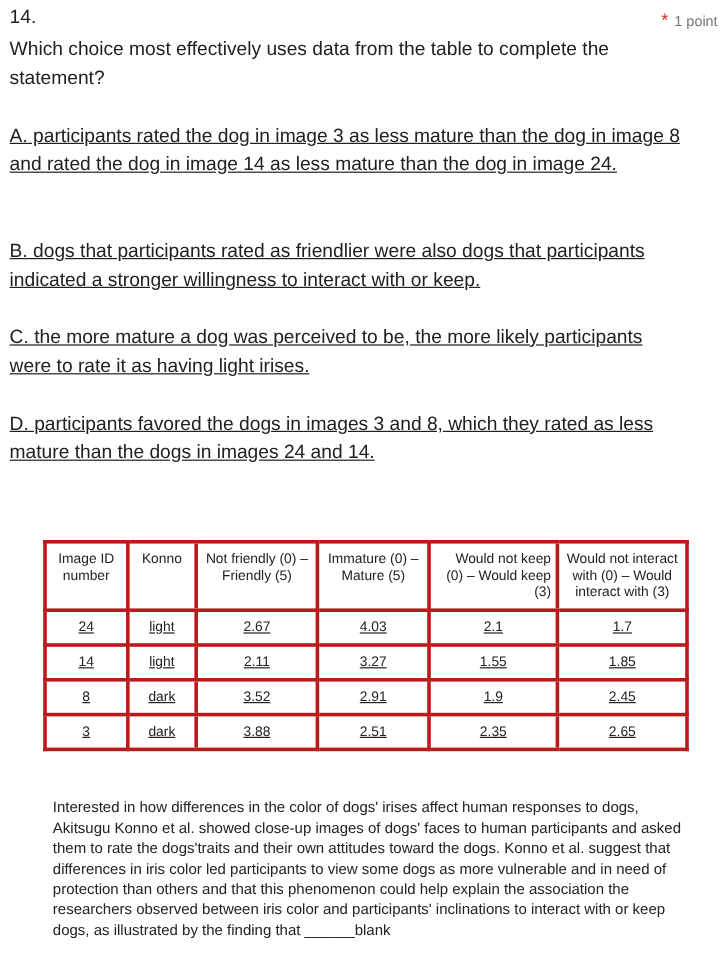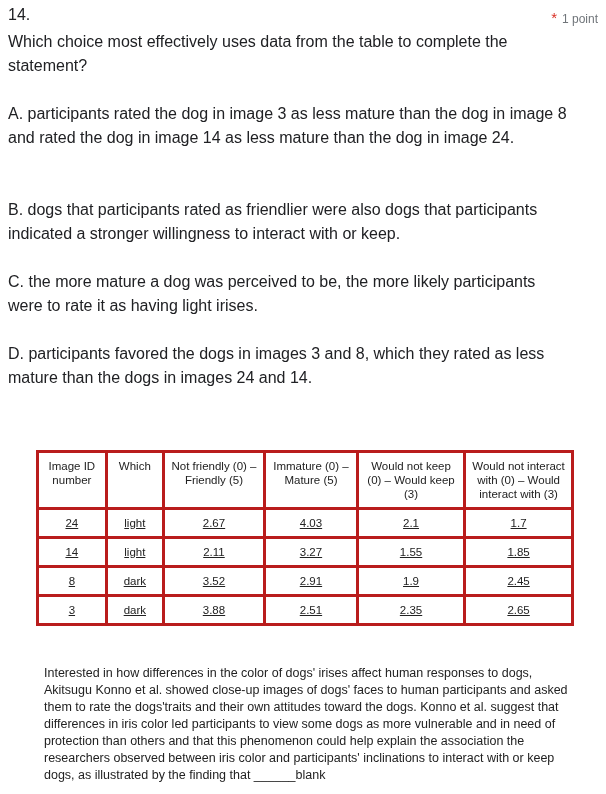--- a/index.html
+++ b/index.html
@@ -1,32 +1,32 @@
 <!DOCTYPE html>
 <html><head>
   <meta charset="utf-8">
   <style>
     html, body { margin: 0; padding: 0; background: #ffffff; }
     body { width: 606px; height: 794px; position: relative; overflow: hidden; font-family: "Liberation Sans", sans-serif; color: #202124; }
     .qnum { position: absolute; left: 8px; top: 6px; font-size: 16px; color: #202124; }
     .points { position: absolute; right: 8px; top: 9px; font-size: 12px; color: #70757a; }
     .points .req { color: #d93025; font-size: 15px; margin-right: 5px; }
     .prompt { position: absolute; left: 8px; top: 30px; width: 540px; font-size: 16px; line-height: 24px; }
-    .choice { position: absolute; left: 8px; width: 560px; font-size: 16px; line-height: 24px; }
+    .choice { position: absolute; left: 8px; width: 560px; font-size: 16px; line-height: 24px; text-decoration: underline; }
     #choice-a { top: 102px; }
     #choice-b { top: 198px; }
     #choice-c { top: 270px; }
     #choice-d { top: 342px; }
     .figure { position: absolute; left: 36px; top: 428px; width: 540px; }
     .tbl-title { text-align: center; font-size: 12.5px; line-height: 16px; color: #222; padding: 0 4px; }
     table { border-collapse: collapse; margin-top: 22px; width: 538px; font-size: 11.5px; color: #222; }
     th, td { border: 3px solid #b91c1c; text-align: center; vertical-align: top; font-weight: normal; }
     th { padding: 6px 4px 4px; line-height: 14px; height: 44px; }
     td { height: 26px; vertical-align: middle; padding: 0; text-decoration: underline; }
-    .col-id { width: 60px; } .col-ir { width: 48px; } .col-fr { width: 96px; } .col-ma { width: 86px; } .col-ke { width: 104px; } .col-in { width: 104px; }
+    .col-id { width: 60px; } .col-ir { width: 48px; } .col-fr { width: 96px; } .col-ma { width: 86px; } .col-ke { width: 104px; text-align: right; } .col-in { width: 104px; }
     .v-dark { border-right: 1px solid #333 !important; }
     tr.sep-dark td { border-top: 1px solid #333; }
     .passage { position: absolute; left: 44px; top: 665px; width: 530px; font-size: 12.5px; line-height: 17px; color: #222; }
   </style>
 </head>
 <body>
 
 <div class="qnum">14.</div>
 <div class="points"><span class="req">*</span><span>1 point</span></div>
 
@@ -35,21 +35,21 @@
 <div id="choice-a" class="choice">A. participants rated the dog in image 3 as less mature than the dog in image 8 and rated the dog in image 14 as less mature than the dog in image 24.</div>
 <div id="choice-b" class="choice">B. dogs that participants rated as friendlier were also dogs that participants indicated a stronger willingness to interact with or keep.</div>
 <div id="choice-c" class="choice">C. the more mature a dog was perceived to be, the more likely participants were to rate it as having light irises.</div>
 <div id="choice-d" class="choice">D. participants favored the dogs in images 3 and 8, which they rated as less mature than the dogs in images 24 and 14.</div>
 
 <div class="figure">
   <table>
     <thead>
       <tr>
         <th class="col-id">Image ID number</th>
-        <th class="col-ir v-dark">Which</th>
+        <th class="col-ir v-dark">Konno</th>
         <th class="col-fr">Not friendly (0) – Friendly (5)</th>
         <th class="col-ma">Immature (0) – Mature (5)</th>
         <th class="col-ke v-dark">Would not keep (0) – Would keep (3)</th>
         <th class="col-in">Would not interact with (0) – Would interact with (3)</th>
       </tr>
     </thead>
     <tbody>
       <tr>
         <td>24</td>
         <td class="v-dark">light</td>

